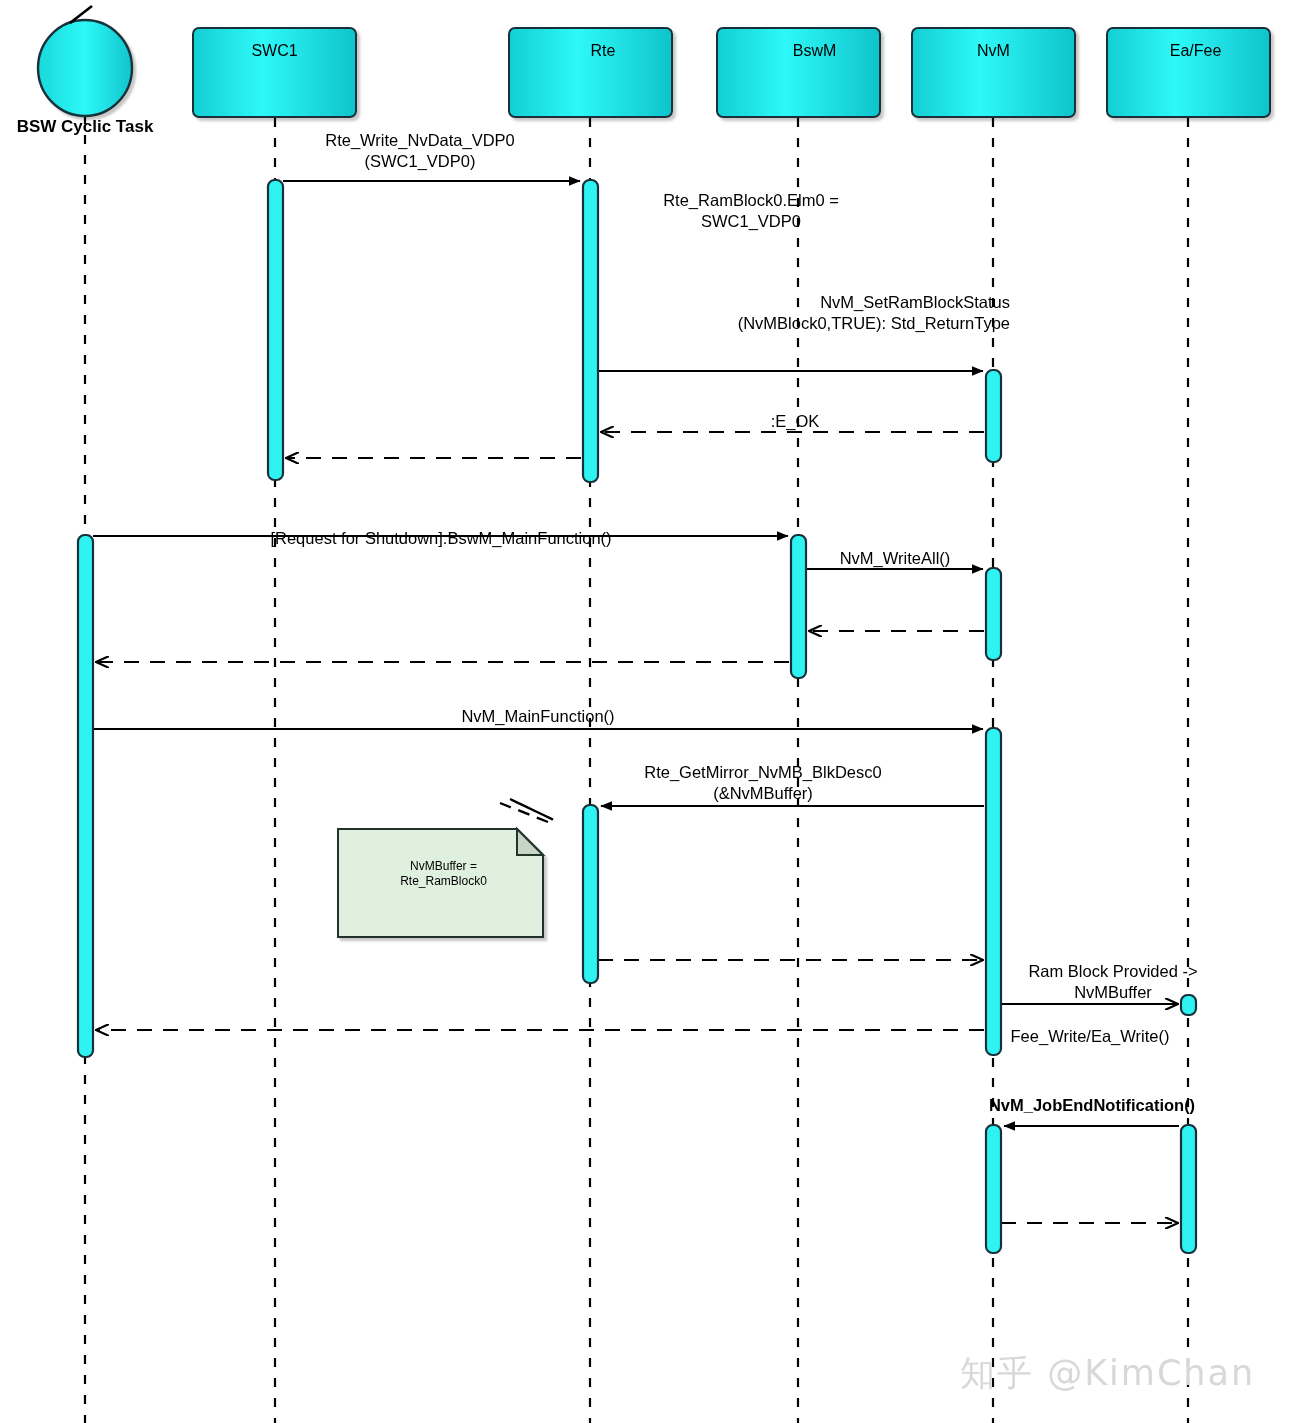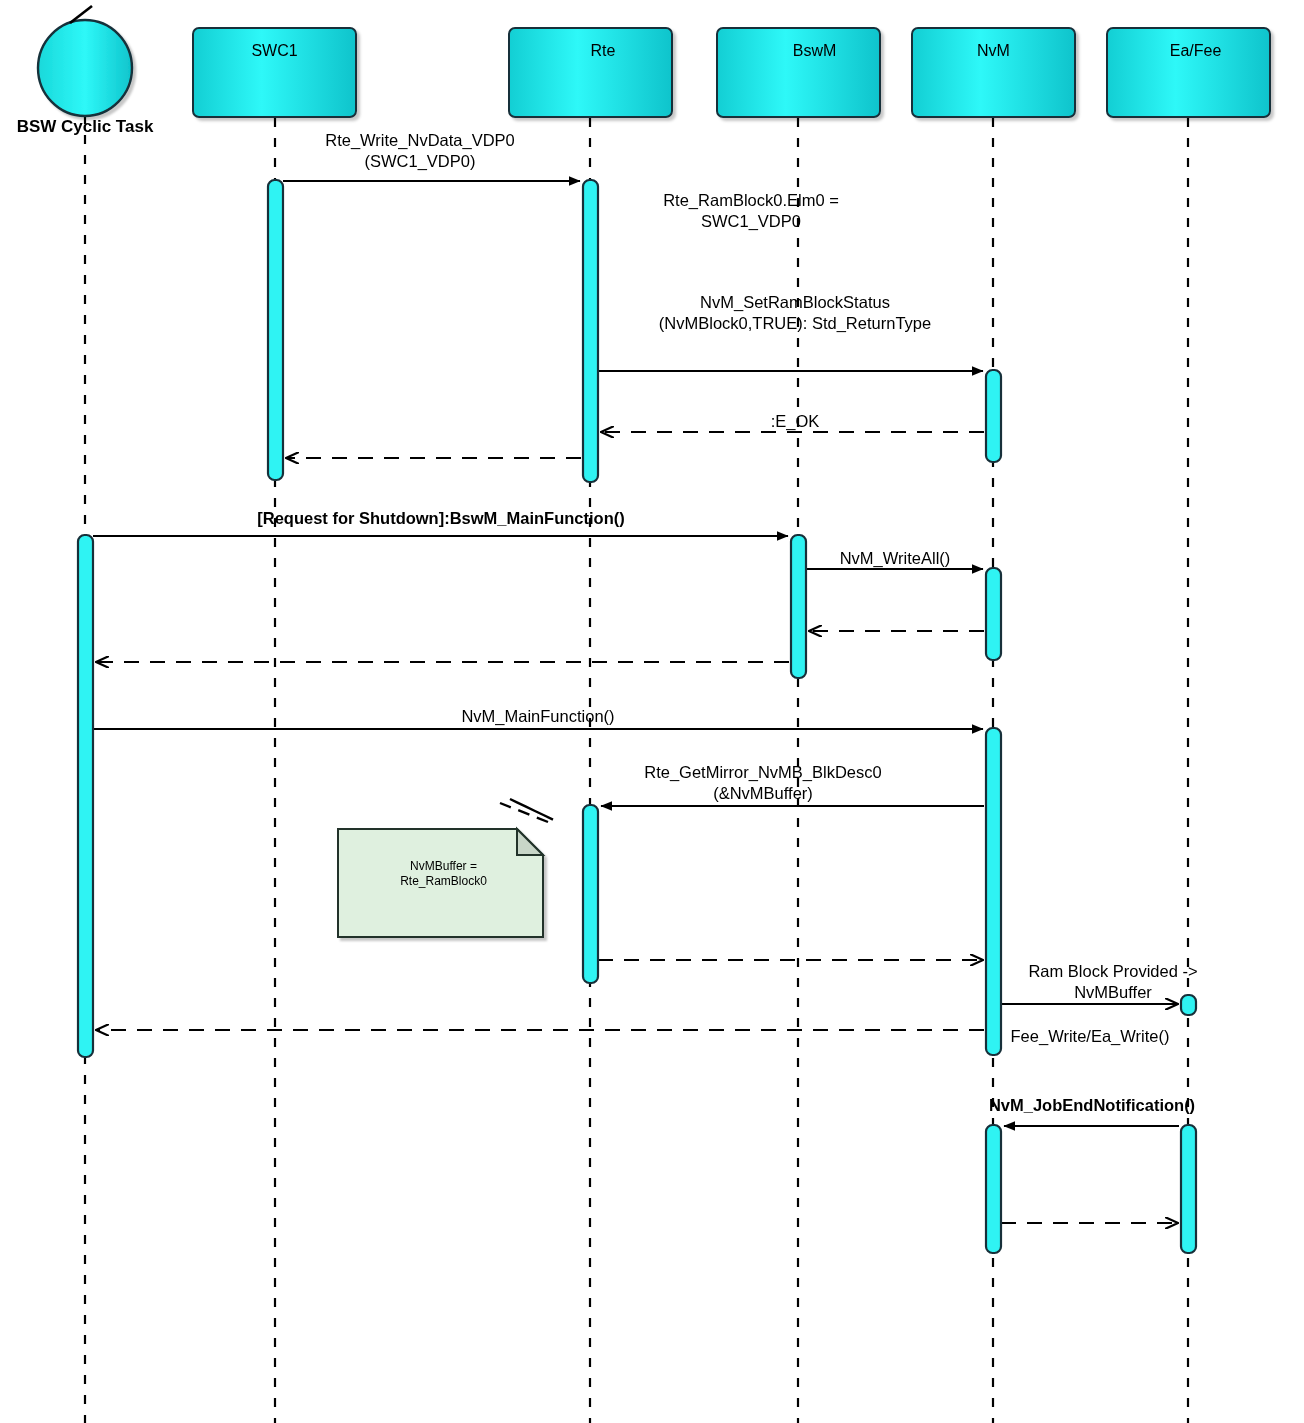--- a/index.html
+++ b/index.html
@@ -113,31 +113,32 @@
       </div>
       <div class="part-box" style="left: 1106px; top: 27px; width: 165px; height: 91px; background: linear-gradient(to right, rgb(19, 207, 212) 0%, rgb(46, 248, 248) 42%, rgb(15, 196, 204) 100%);">
         <div class="lbl hdr-lbl" style="position: static; padding-left: 14px;">Ea/Fee</div>
       </div>
     </div>
   <div id="text-overlays">
       <div class="lbl msg-lbl" style="left: 260px; top: 130px; width: 320px;">Rte_Write_NvData_VDP0
 (SWC1_VDP0)</div>
       <div class="lbl msg-lbl" style="left: 586px; top: 190px; width: 330px;">Rte_RamBlock0.Elm0 =
 SWC1_VDP0</div>
-      <div class="lbl msg-lbl" style="left: 580px; top: 292px; width: 430px;">NvM_SetRamBlockStatus
+      <div class="lbl msg-lbl" style="left: 580px; top: 292px; width: 430px; text-align: right;">NvM_SetRamBlockStatus
 (NvMBlock0,TRUE): Std_ReturnType</div>
       <div class="lbl msg-lbl" style="left: 695px; top: 411px; width: 200px;">:E_OK</div>
-      <div class="lbl msg-lbl" style="left: 231px; top: 508px; width: 420px; font-weight: bold;">[Request for Shutdown]:BswM_MainFunction()</div>
+      <div class="lbl msg-lbl" style="left: 231px; top: 528px; width: 420px;">[Request for Shutdown]:BswM_MainFunction()</div>
       <div class="lbl msg-lbl" style="left: 785px; top: 548px; width: 220px;">NvM_WriteAll()</div>
       <div class="lbl msg-lbl" style="left: 398px; top: 706px; width: 280px;">NvM_MainFunction()</div>
       <div class="lbl msg-lbl" style="left: 573px; top: 762px; width: 380px;">Rte_GetMirror_NvMB_BlkDesc0
 (&amp;NvMBuffer)</div>
       <div class="lbl msg-lbl" style="left: 963px; top: 961px; width: 300px;">Ram Block Provided -&gt;
 NvMBuffer</div>
       <div class="lbl msg-lbl" style="left: 965px; top: 1026px; width: 250px;">Fee_Write/Ea_Write()</div>
       <div class="lbl msg-lbl" style="left: 942px; top: 1095px; width: 300px; font-weight: bold;">NvM_JobEndNotification()</div>
       <div class="lbl note-lbl" style="left: 352px; top: 859px; width: 183px;">NvMBuffer =
 Rte_RamBlock0</div>
     </div>
 
   <div class="lbl actor-lbl" id="actor-label" style="left: -25px; top: 116px; width: 220px;">BSW Cyclic Task</div>
 
+  <div class="wm" id="watermark" style="left: 960px; top: 1350px;">知乎 @KimChan</div>
 </div>
 
 </body></html>

